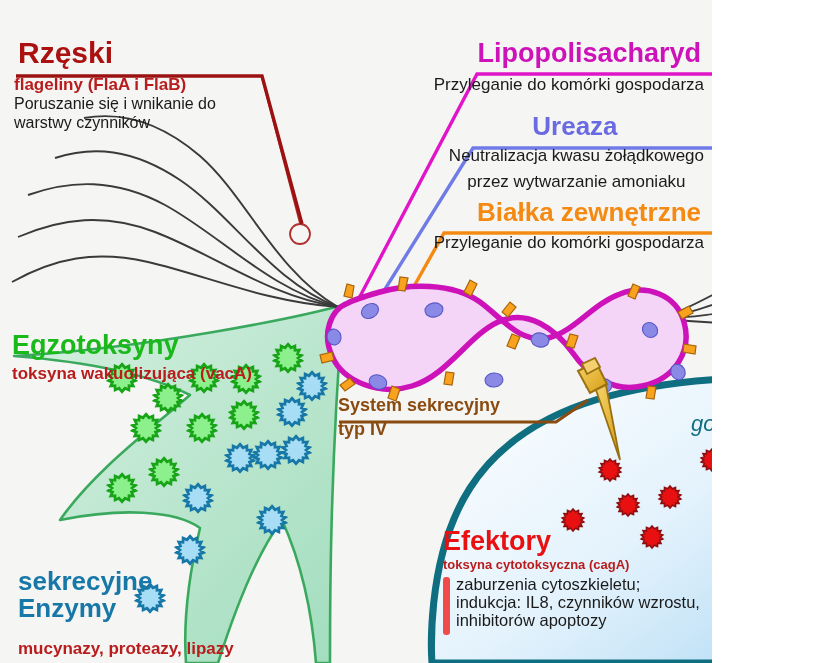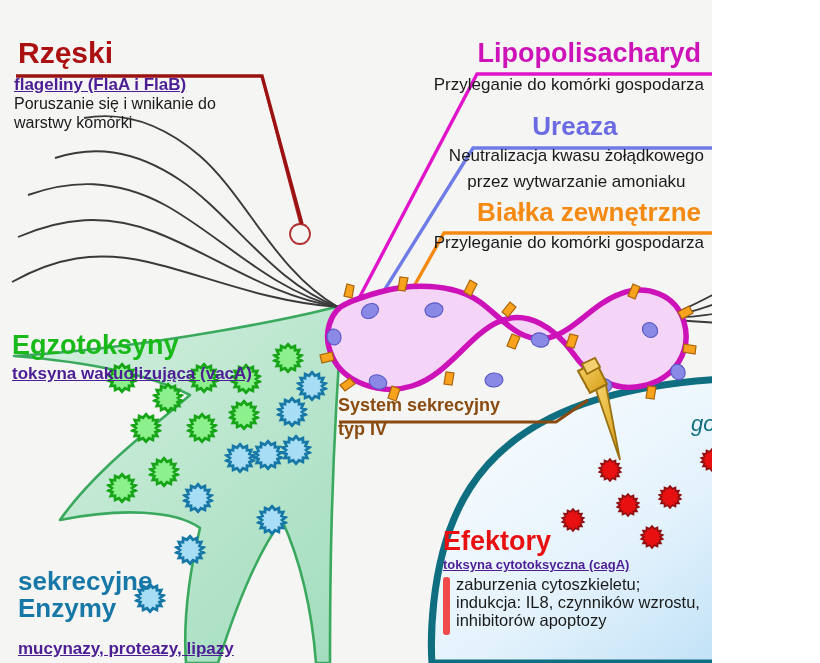--- a/index.html
+++ b/index.html
@@ -29,23 +29,22 @@
   .hd {
     font-weight: bold;
     line-height: 1;
   }
   .desc {
     color: #1a1a1a;
     line-height: 1.12;
   }
   .bolddesc {
     font-weight: bold;
-    color: #4c1d95;
+    color: #b91c1c;
     line-height: 1.12;
-    text-decoration: underline;
   }
 
   
   #grp-flagella { left: 14px; top: 38px; }
   #grp-flagella .hd {
     font-size: 30px;
     color: #ab1111;
     position: relative;
     display: inline-block;
     padding: 0 4px;
@@ -303,21 +302,21 @@
       <use href="#spike20" transform="translate(190,550) scale(1.25)"></use>
       <use href="#spike20" transform="translate(150,598) scale(1.25)"></use>
     </g>
   </svg>
 
   <div class="lbl" id="grp-flagella">
     <div class="tintbox"></div>
     <div class="hd">Rzęski</div>
     <div class="bolddesc sub1">flageliny (FlaA i FlaB)</div>
     <div class="desc sub2">Poruszanie się i wnikanie do</div>
-    <div class="desc sub2">warstwy komórki</div>
+    <div class="desc sub2">warstwy czynników</div>
   </div>
 
   <div class="lbl" id="grp-lps">
     <div class="hdwrap">
       <span class="hd">Lipopolisacharyd</span>
     </div>
     <div class="desc">Przyleganie do komórki gospodarza</div>
   </div>
 
   <div class="lbl" id="grp-ureaza">

